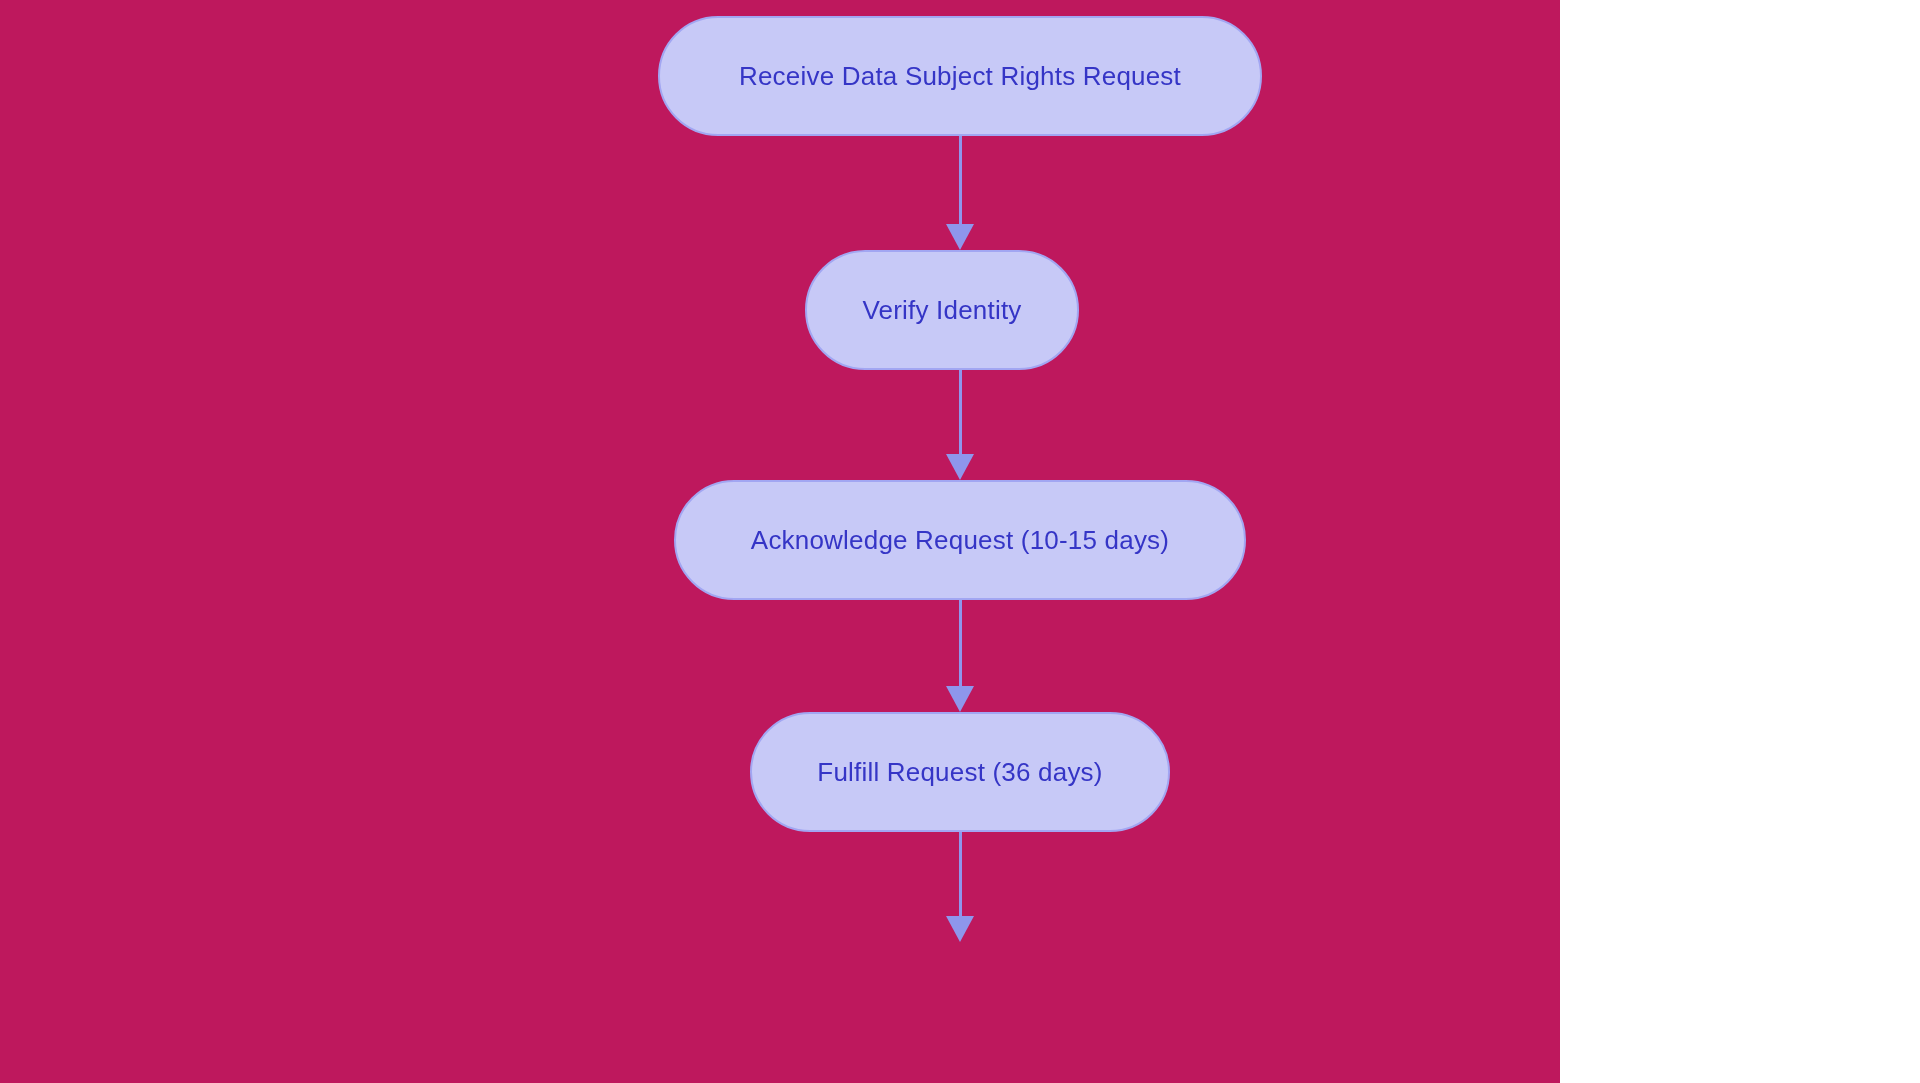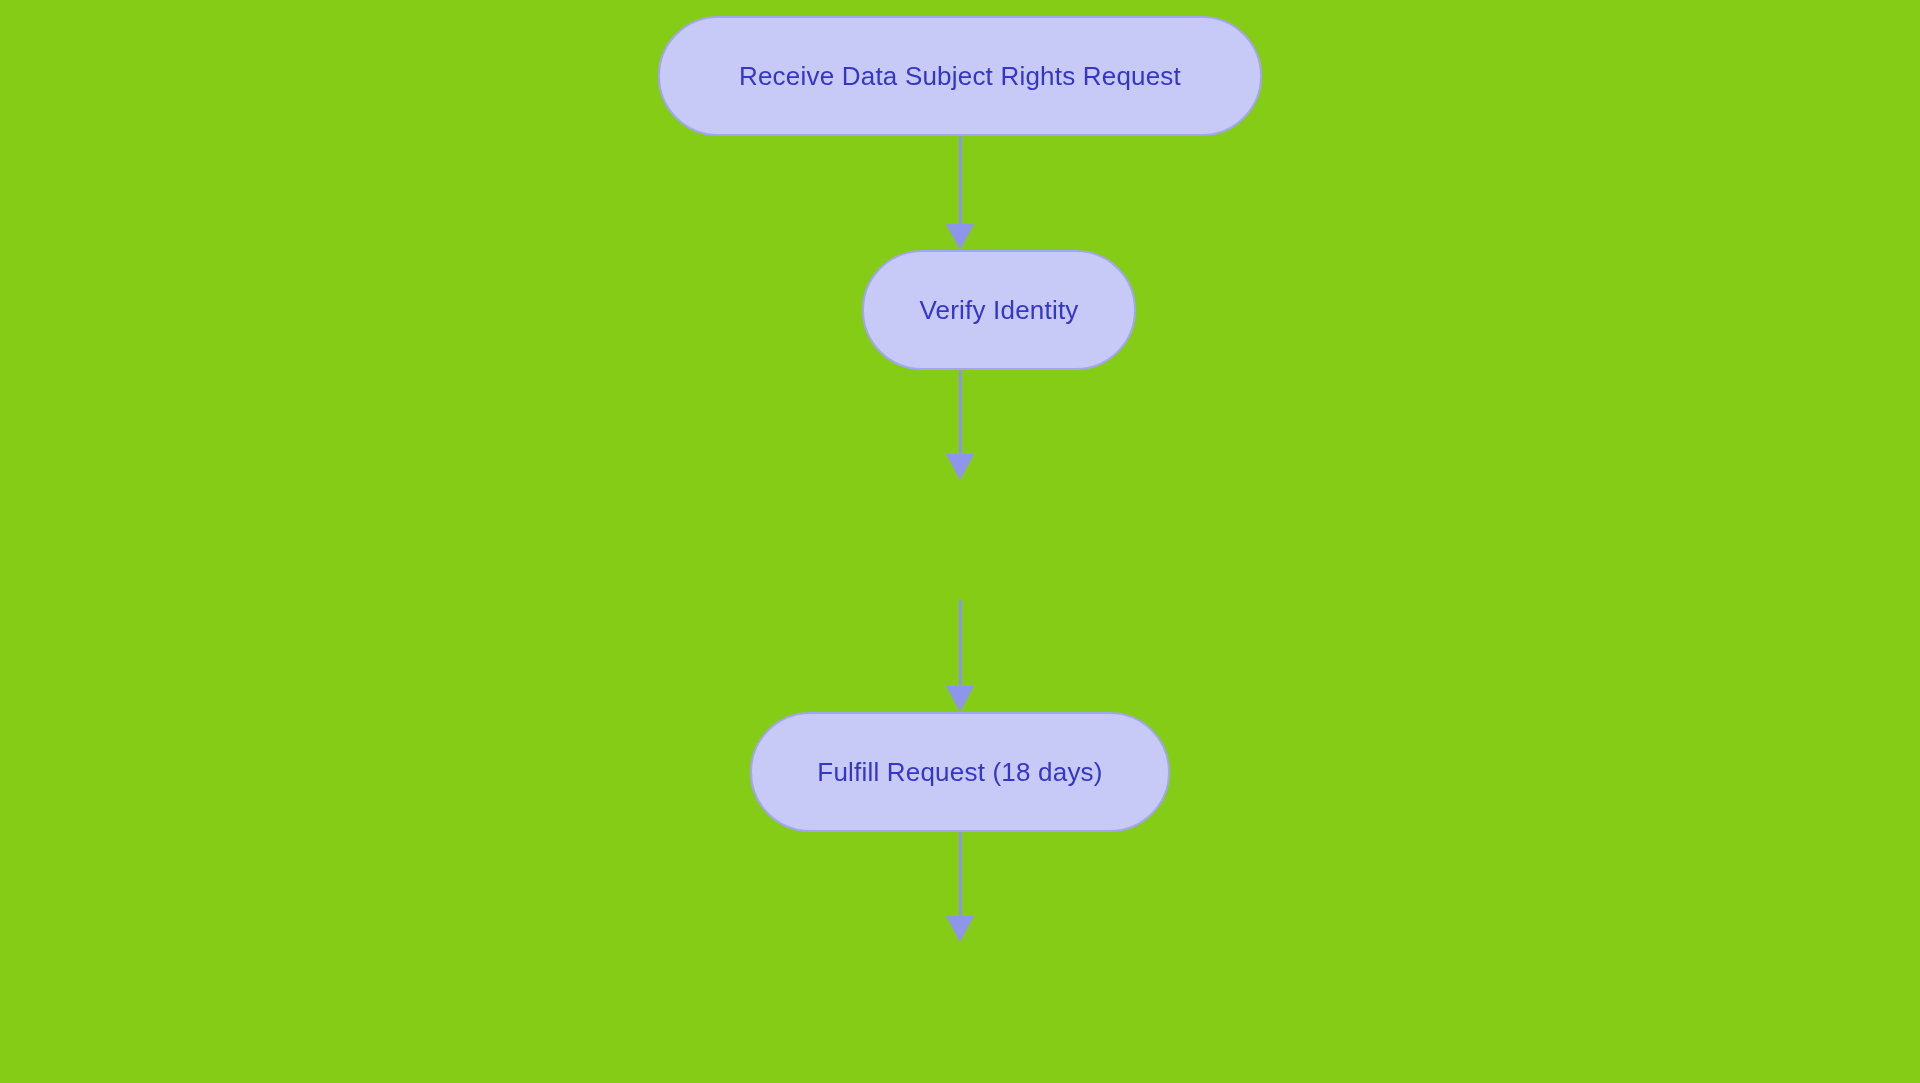--- a/index.html
+++ b/index.html
@@ -3,43 +3,43 @@
 <meta charset="utf-8">
 <style>
   html, body {
     margin: 0;
     padding: 0;
     background: #ffffff;
     font-family: "Liberation Sans", "DejaVu Sans", sans-serif;
   }
   .canvas {
     position: relative;
-    width: 1920px;
+    width: 1560px;
     height: 1083px;
-    background: #84cc16;
+    background: #be185d;
     overflow: hidden;
   }
   .node {
     position: absolute;
     height: 120px;
     border-radius: 60px;
     background: #c7c9f7;
     border: 2px solid #a2a6f2;
     box-sizing: border-box;
     display: flex;
     align-items: center;
     justify-content: center;
     color: #3535c6;
     font-size: 26px;
     letter-spacing: 0.2px;
     white-space: nowrap;
     text-align: center;
   }
   .node-1 { left: 658px;  top: 16px;  width: 604px; }
-  .node-2 { left: 862px;  top: 250px; width: 274px; text-align: right; }
+  .node-2 { left: 805px;  top: 250px; width: 274px; text-align: right; }
   .node-3 { left: 674px;  top: 480px; width: 572px; }
   .node-4 { left: 750px;  top: 712px; width: 420px; }
   .node-5 { left: 772px;  top: 942px; width: 376px; }
 
   .arrow {
     position: absolute;
     left: 960px;
     width: 0;
   }
   .arrow .shaft {
@@ -83,28 +83,31 @@
 
   <div class="node node-2">
     <span>Verify Identity</span>
   </div>
 
   <div class="arrow arrow-2">
     <div class="shaft"></div>
     <div class="head"></div>
   </div>
 
+  <div class="node node-3">
+    <span>Acknowledge Request (10-15 days)</span>
+  </div>
 
   <div class="arrow arrow-3">
     <div class="shaft"></div>
     <div class="head"></div>
   </div>
 
   <div class="node node-4">
-    <span>Fulfill Request (18 days)</span>
+    <span>Fulfill Request (36 days)</span>
   </div>
 
   <div class="arrow arrow-4">
     <div class="shaft"></div>
     <div class="head"></div>
   </div>
 
 
 </div>
 

